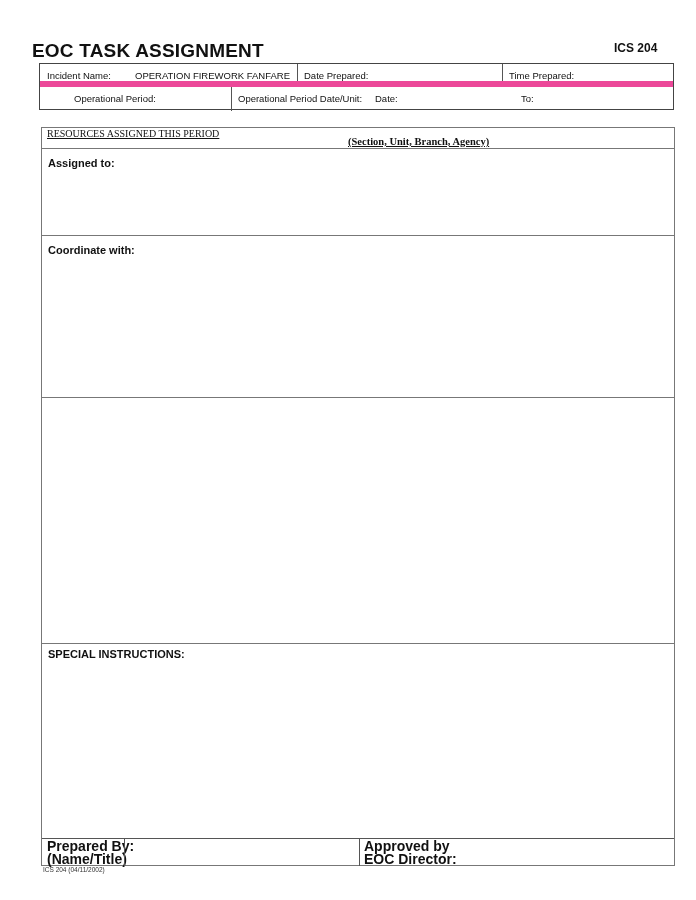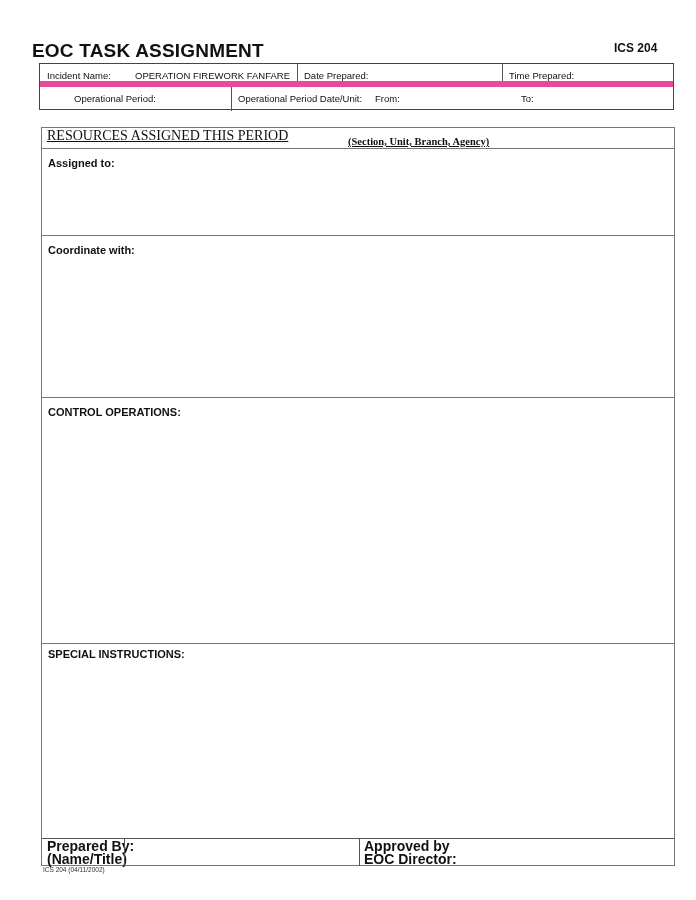--- a/index.html
+++ b/index.html
@@ -6,21 +6,21 @@
   body { width:696px; height:900px; position:relative; overflow:hidden; font-family:"Liberation Sans", sans-serif; color:#111; }
   .abs { position:absolute; }
   .title { left:32px; top:40px; font-size:19px; font-weight:bold; letter-spacing:0.2px; }
   .formno { left:614px; top:41px; font-size:12px; font-weight:bold; }
   .hdr { left:39px; top:63px; width:635px; height:47px; border:1.3px solid #444; box-sizing:border-box; }
   .hrow1 { left:0; top:0; width:100%; height:23px; border-bottom:6px solid #ec4899; box-sizing:border-box; }
   .hcell { position:absolute; top:0; height:100%; font-size:9.5px; line-height:23px; padding-left:7px; box-sizing:border-box; }
   .vdiv { position:absolute; top:0; height:100%; border-left:1px solid #555; }
   .res { left:41px; top:127px; width:634px; height:739px; border:1.2px solid #777; box-sizing:border-box; }
   .hline { position:absolute; left:0; width:100%; border-top:1px solid #777; }
-  .res-head { left:47px; top:128px; font-family:"Liberation Serif", serif; font-size:14px; text-decoration:underline; }
+  .res-head { left:47px; top:128px; font-family:"Liberation Serif", serif; font-size:10px; text-decoration:underline; }
   .res-sub { left:348px; top:136px; font-family:"Liberation Serif", serif; font-size:10.5px; font-weight:bold; text-decoration:underline; }
   .sect { position:absolute; left:6px; font-size:11px; font-weight:bold; }
   .foot-lbl { position:absolute; font-size:14px; font-weight:bold; line-height:13px; }
   .footnote { left:43px; top:866px; font-size:6.5px; color:#333; }
 </style>
 </head>
 <body>
 
 <div class="abs title">EOC TASK ASSIGNMENT</div>
 <div class="abs formno">ICS 204</div>
@@ -38,43 +38,40 @@
       <span>Time Prepared:</span>
     </span>
   </div>
   <div class="abs" style="left:0; top:23px; width:100%; height:24px;">
     <span class="hcell" style="left:0; width:191px;margin-left:27px;">
       <span>Operational Period:</span>
     </span>
     <div class="vdiv" style="left:191px;"></div>
     <span class="hcell" style="left:191px;">Operational Period Date/Unit:</span>
     <span class="hcell" style="left:328px; width:140px;">
-      <span>From:</span>
+      <span>Date:</span>
     </span>
     <span class="hcell" style="left:474px; width:160px;">
       <span>To:</span>
     </span>
   </div>
 </div>
 
 <div class="abs res">
   <div class="hline" style="top:20px;"></div>
   <div class="hline" style="top:107px;"></div>
   <div class="hline" style="top:269px;"></div>
   <div class="hline" style="top:515px;"></div>
   <div class="hline" style="top:710px; border-top:1.2px solid #555;"></div>
 
   <div class="abs" style="left:0; top:21px; width:100%; height:86px;">
     <span class="sect" style="top:8px;">Assigned to:</span>
   </div>
   <div class="abs" style="left:0; top:108px; width:100%; height:161px;text-align:right;">
     <span class="sect" style="top:8px;">Coordinate with:</span>
-  </div>
-  <div class="abs" style="left:0; top:270px; width:100%; height:245px;">
-    <span class="sect" style="top:8px;">CONTROL OPERATIONS:</span>
   </div>
   <div class="abs" style="left:0; top:516px; width:100%; height:194px;">
     <span class="sect" style="top:4px;">SPECIAL INSTRUCTIONS:</span>
   </div>
 
   <div class="abs" style="left:0; top:711px; width:100%; height:27px;">
     <div class="foot-lbl" style="left:5px; top:1px;">
       <div>Prepared By:</div>
       <div>(Name/Title)</div>
     </div>

